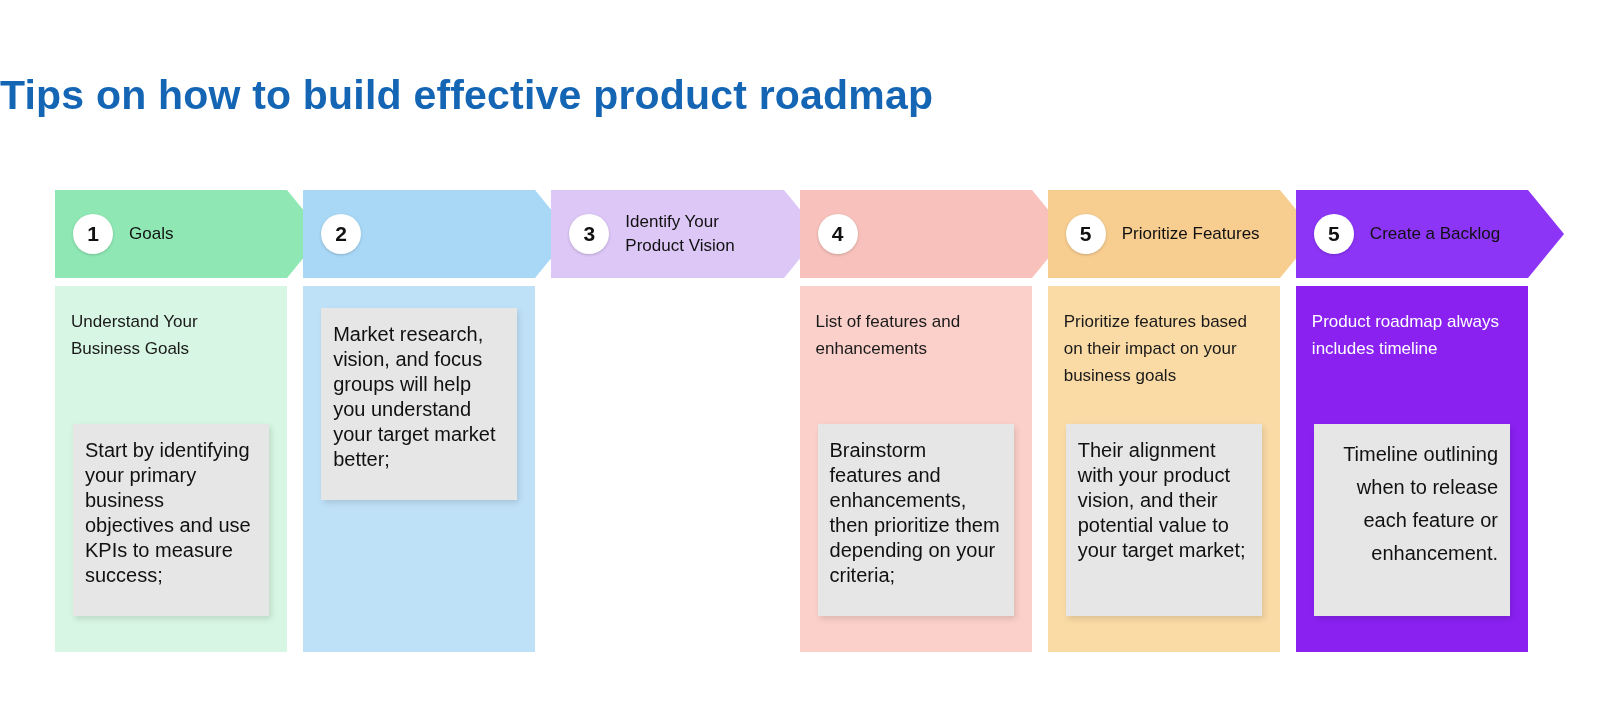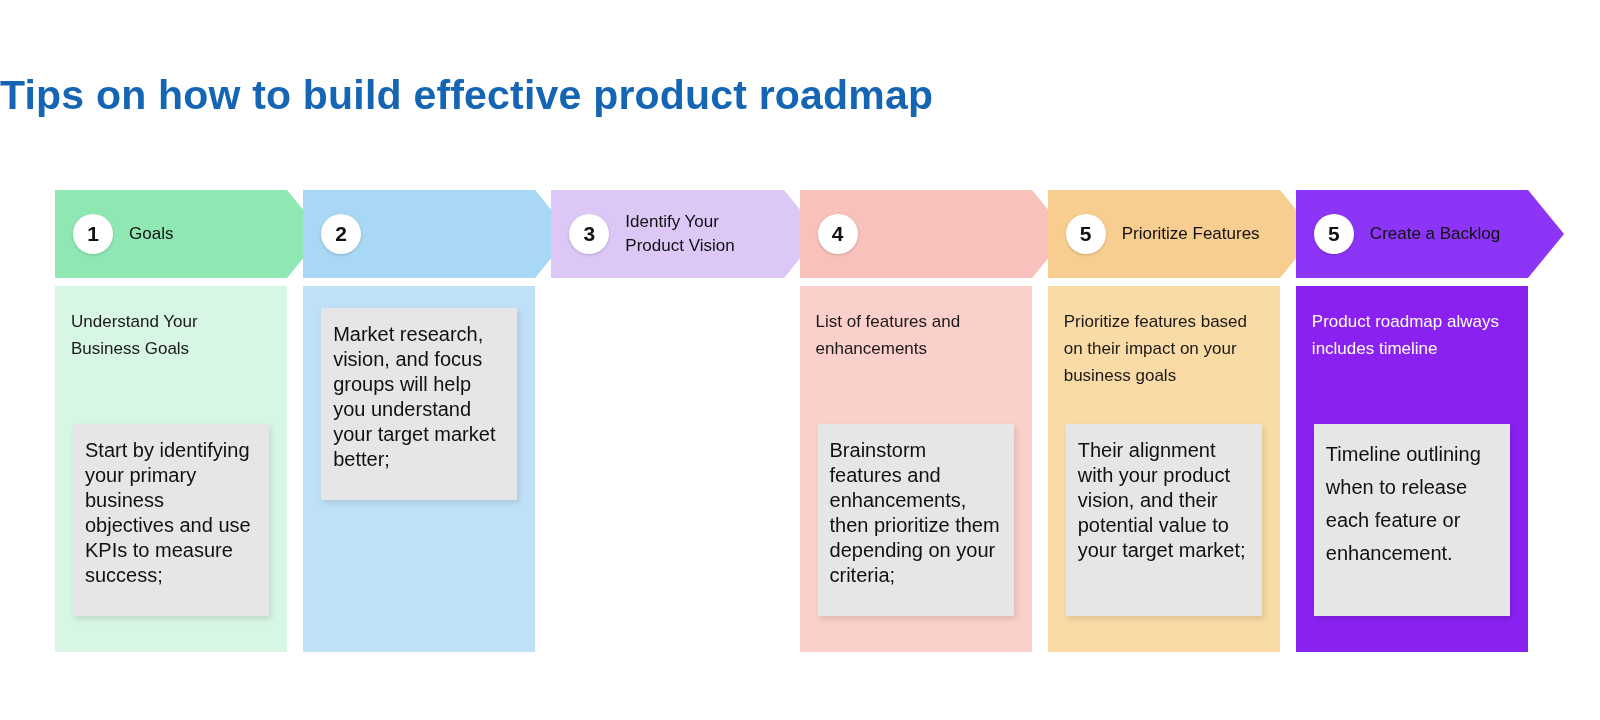--- a/index.html
+++ b/index.html
@@ -103,21 +103,21 @@
   .detail-box {
     background: #e6e6e6;
     box-shadow: 2px 3px 6px rgba(0,0,0,0.12);
     padding: 14px 12px;
     margin: 0 2px;
     min-height: 192px;
     font-size: 20px;
     line-height: 1.25;
     color: #111111;
   }
-  .step-5 .detail-box { line-height: 1.65; }
+  .step-5 .detail-box { line-height: 1.65; text-align: right; }
 </style>
 </head>
 <body>
 
 <div class="page">
 
   <div class="title">Tips on how to build effective product roadmap</div>
 
   <div class="columns">
 

